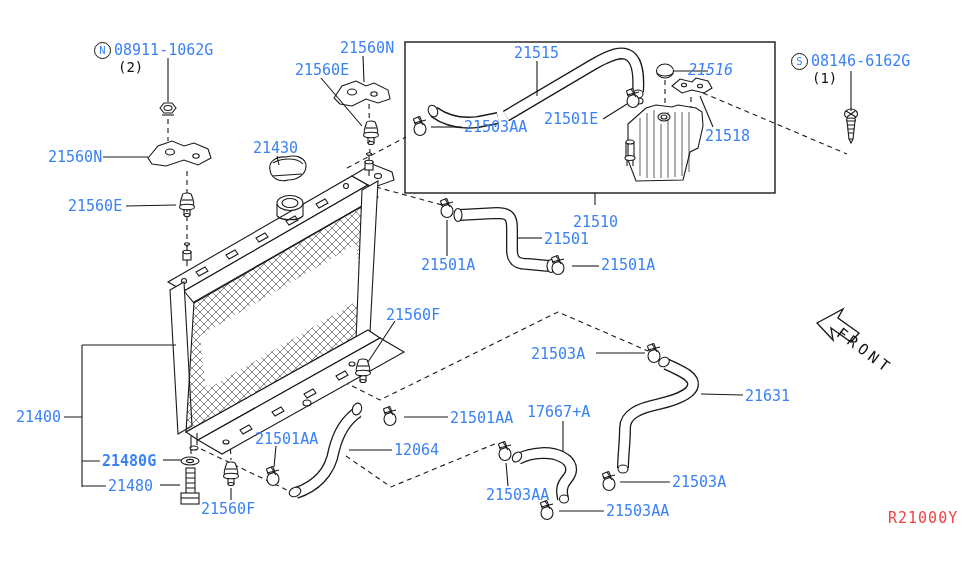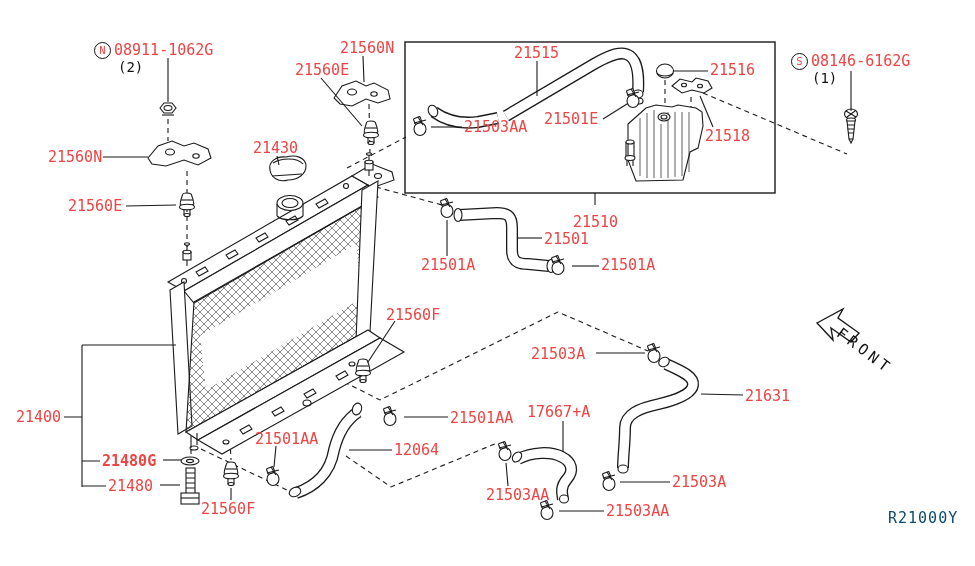--- a/index.html
+++ b/index.html
@@ -5,27 +5,27 @@
   html,body{margin:0;padding:0;background:#fff;}
   #stage{position:relative;width:975px;height:566px;background:#fff;overflow:hidden;
          font-family:"DejaVu Sans Mono",monospace;}
   #art{position:absolute;left:0;top:0;}
   .ln{stroke:#1a1a1a;stroke-width:1.1;fill:none;}
   .ln2{stroke:#1a1a1a;stroke-width:1.4;fill:none;}
   .wh{fill:#fff;}
   .dash{stroke-dasharray:5 4;}
   .hoseO{stroke:#1a1a1a;stroke-width:12;fill:none;stroke-linejoin:round;stroke-linecap:butt;}
   .hoseI{stroke:#fff;stroke-width:9.4;fill:none;stroke-linejoin:round;stroke-linecap:butt;}
-  .lbl{position:absolute;font-size:15px;line-height:16px;color:#ef4444;white-space:nowrap;}
+  .lbl{position:absolute;font-size:15px;line-height:16px;color:#3b82f6;white-space:nowrap;}
   .qty{position:absolute;font-size:14px;color:#111;}
   .circ{display:inline-block;width:15px;height:15px;border:1.4px solid #111;border-radius:50%;
         font-size:10.5px;line-height:15px;text-align:center;margin-right:3px;vertical-align:1px;}
   .front{position:absolute;left:844px;top:324px;transform:rotate(37deg);transform-origin:0 0;
          font-size:15px;letter-spacing:4px;color:#111;}
-  .ref{position:absolute;left:888px;top:509px;font-size:15px;color:#0c4a6e;letter-spacing:1px;}
+  .ref{position:absolute;left:888px;top:509px;font-size:15px;color:#ef4444;letter-spacing:1px;}
 </style>
 </head>
 <body>
 
 <div id="stage">
 
 <svg id="art" width="975" height="566" viewBox="0 0 975 566">
   <defs>
     <pattern id="xh" width="8" height="8" patternUnits="userSpaceOnUse">
       <path d="M0,8 L8,0 M0,0 L8,8" stroke="#3a3a3a" stroke-width="0.6"></path>
@@ -261,21 +261,21 @@
 <div class="qty" style="left:118px;top:59px;">(2)</div>
 
 <div class="lbl" style="left:791px;top:53px;">
   <span class="circ">S</span><span>08146-6162G</span>
 </div>
 <div class="qty" style="left:812px;top:70px;">(1)</div>
 
 <div class="lbl" style="left:340px;top:40px;">21560N</div>
 <div class="lbl" style="left:295px;top:62px;">21560E</div>
 <div class="lbl" style="left:514px;top:45px;text-align:right;">21515</div>
-<div class="lbl" style="left:710px;top:62px;">21516</div>
+<div class="lbl" style="left:688px;top:62px;font-style:italic;">21516</div>
 <div class="lbl" style="left:464px;top:119px;">21503AA</div>
 <div class="lbl" style="left:544px;top:111px;">21501E</div>
 <div class="lbl" style="left:705px;top:128px;">21518</div>
 <div class="lbl" style="left:48px;top:149px;">21560N</div>
 <div class="lbl" style="left:253px;top:140px;">21430</div>
 <div class="lbl" style="left:68px;top:198px;">21560E</div>
 <div class="lbl" style="left:573px;top:206px;margin-top:8px;">21510</div>
 <div class="lbl" style="left:544px;top:231px;">21501</div>
 <div class="lbl" style="left:421px;top:257px;">21501A</div>
 <div class="lbl" style="left:601px;top:257px;">21501A</div>

